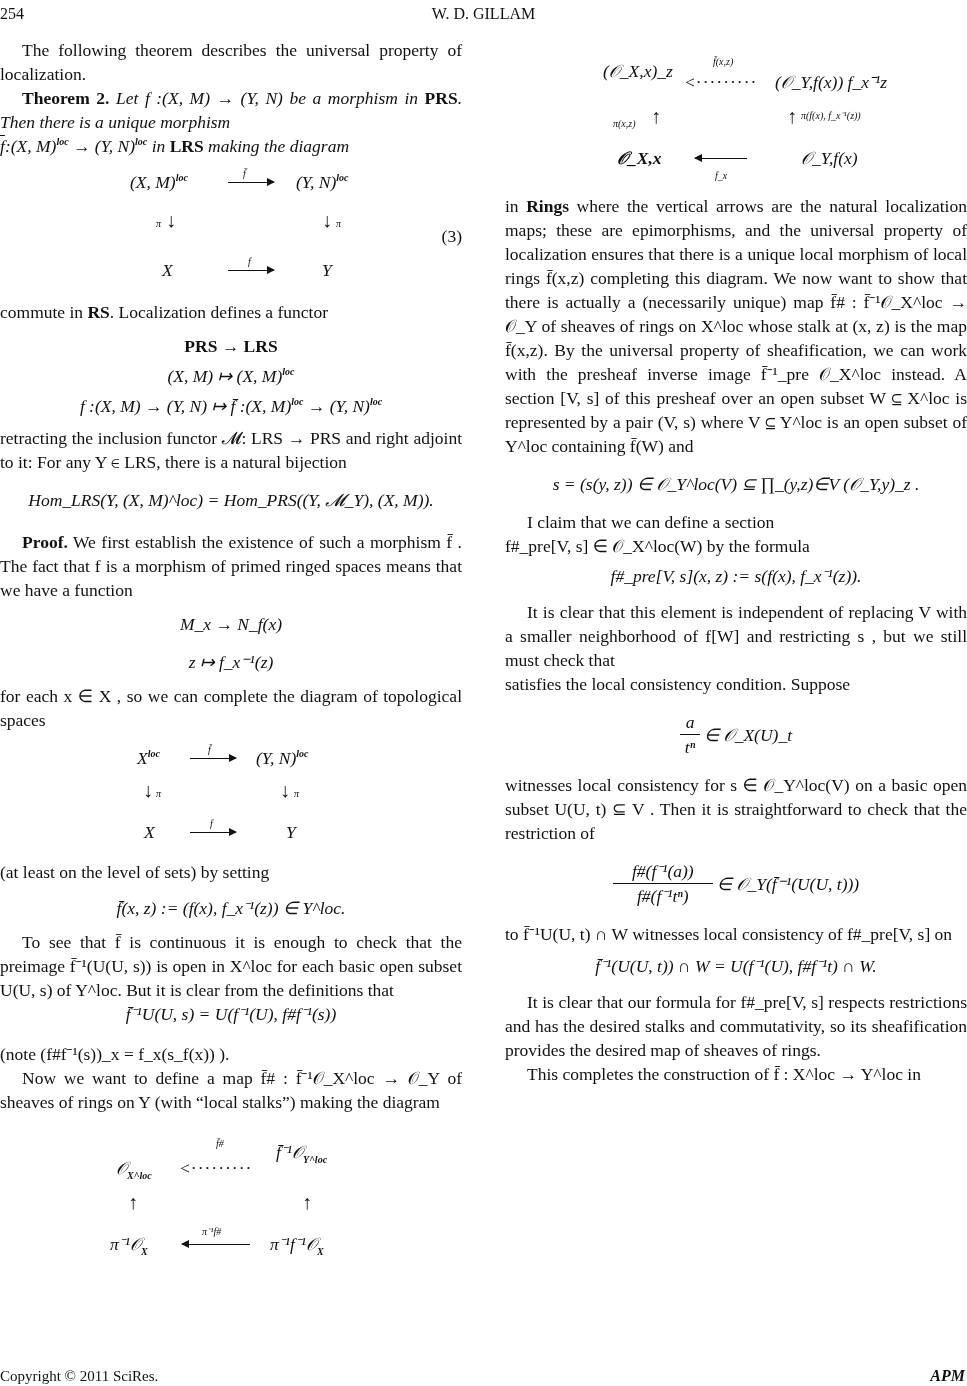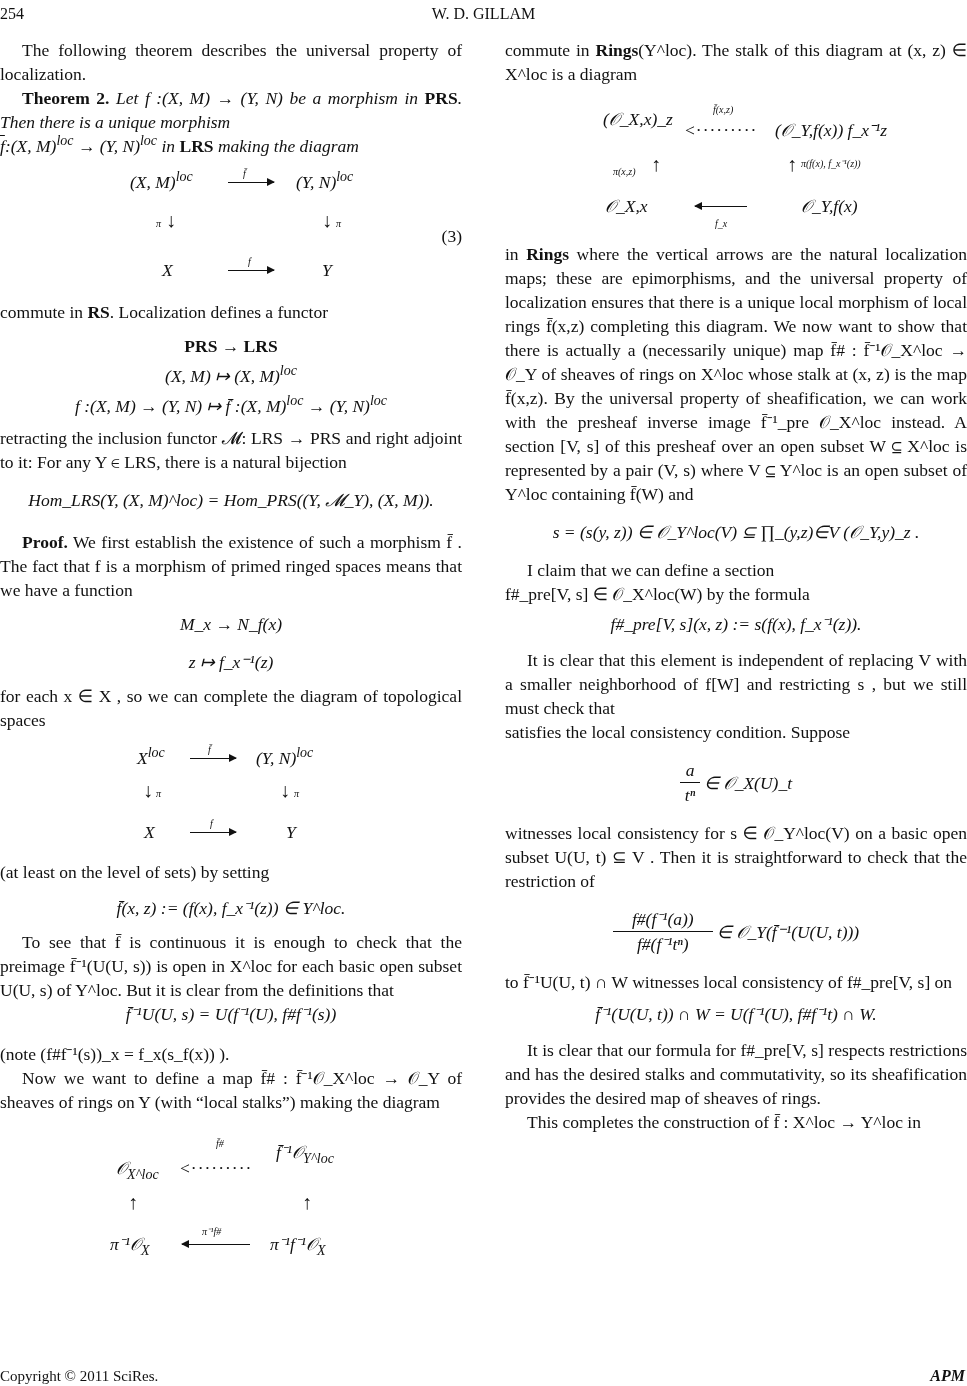--- a/index.html
+++ b/index.html
@@ -7,21 +7,21 @@
          font-family:"Liberation Serif", serif; color:#111; font-size:17.5px; line-height:24px; }
   .hdr-num { position:absolute; left:0; top:2px; font-size:16px; }
   .hdr-author { position:absolute; left:0; width:967px; top:2px; text-align:center; font-size:16px; }
   .col { position:absolute; top:38px; width:462px; }
   .col.left { left:0; }
   .col.right { left:505px; }
   p { margin:0; text-align:justify; }
   .indent { text-indent:22px; }
   .disp { text-align:center; font-style:italic; margin:6px 0; white-space:nowrap; }
   .b { font-weight:bold; font-style:normal; }
-  sup, sub { font-size:14px; line-height:0; }
+  sup, sub { font-size:10px; line-height:0;font-weight:bold; }
   .ov { text-decoration:overline; }
   .diag { position:relative; margin:6px 0; font-style:italic; }
   .diag .cell { position:absolute; white-space:nowrap; }
   .diag .lbl { position:absolute; font-size:10px; white-space:nowrap; }
   .arrowh { position:absolute; height:1px; background:#111; }
   .arrowh.r::after { content:""; position:absolute; right:-1px; top:-4px; border-left:8px solid #111; border-top:4.5px solid transparent; border-bottom:4.5px solid transparent; }
   .arrowh.l::before { content:""; position:absolute; left:-1px; top:-4px; border-right:8px solid #111; border-top:4.5px solid transparent; border-bottom:4.5px solid transparent; }
   .dots { position:absolute; letter-spacing:1px; }
   .varrow { position:absolute; font-style:normal; font-size:20px; }
   .eqnum { position:absolute; right:0; font-style:normal; }
@@ -106,34 +106,31 @@
     <span class="varrow" style="left:128px;top:62px;">↑</span>
     <span class="varrow" style="left:302px;top:62px;">↑</span>
     <span class="lbl" style="left:202px;top:92px;">π⁻¹f#</span>
     <span class="cell" style="left:110px;top:104px;"><span>π⁻¹𝒪</span><sub>X</sub></span>
     <span class="arrowh l" style="left:182px;top:116px;width:68px;"></span>
     <span class="cell" style="left:270px;top:104px;"><span>π⁻¹f⁻¹𝒪</span><sub>X</sub></span>
   </div>
 </div>
 
 <div class="col right">
-  <p>
-    <span>commute in </span><span class="b">Rings</span><span>(Y^loc). The stalk of this diagram at (x, z) ∈ X^loc  is a diagram</span>
-  </p>
 
   <div class="diag" style="height:140px;margin-top:10px;">
     <span class="lbl" style="left:208px;top:2px;">f̄(x,z)</span>
     <span class="cell" style="left:98px;top:11px;">(𝒪_X,x)_z</span>
     <span class="dots" style="left:180px;top:22px;font-style:normal;">&lt;·········</span>
     <span class="cell" style="left:270px;top:22px;">(𝒪_Y,f(x)) f_x⁻¹z</span>
     <span class="lbl" style="left:108px;top:64px;">π(x,z)</span>
     <span class="varrow" style="left:146px;top:56px;">↑</span>
     <span class="varrow" style="left:282px;top:56px;">↑</span>
     <span class="lbl" style="left:296px;top:56px;">π(f(x), f_x⁻¹(z))</span>
-    <span class="cell" style="left:100px;top:98px;">𝒪_X,x</span>
+    <span class="cell" style="left:112px;top:98px;font-weight:bold;">𝒪_X,x</span>
     <span class="arrowh l" style="left:190px;top:110px;width:52px;"></span>
     <span class="lbl" style="left:210px;top:116px;">f_x</span>
     <span class="cell" style="left:296px;top:98px;">𝒪_Y,f(x)</span>
   </div>
 
   <p>
     <span>in </span><span class="b">Rings</span><span> where the vertical arrows are the natural localization maps; these are epimorphisms, and the universal property of localization ensures that there is a unique local morphism of local rings  f̄(x,z)  completing this diagram. We now want to show that there is actually a (necessarily unique) map  f̄# : f̄⁻¹𝒪_X^loc → 𝒪_Y  of sheaves of rings on  X^loc  whose stalk at (x, z) is the map  f̄(x,z). By the universal property of sheafification, we can work with the presheaf inverse image  f̄⁻¹_pre 𝒪_X^loc  instead. A section  [V, s]  of this presheaf over an open subset  W ⊆ X^loc  is represented by a pair  (V, s)  where  V ⊆ Y^loc  is an open subset of  Y^loc  containing  f̄(W)  and</span>
   </p>
   <div class="disp" style="margin-top:14px;">s = (s(y, z)) ∈ 𝒪_Y^loc(V) ⊆ ∏_(y,z)∈V (𝒪_Y,y)_z .</div>
   <p class="indent" style="margin-top:14px;">I claim that we can define a section</p>

